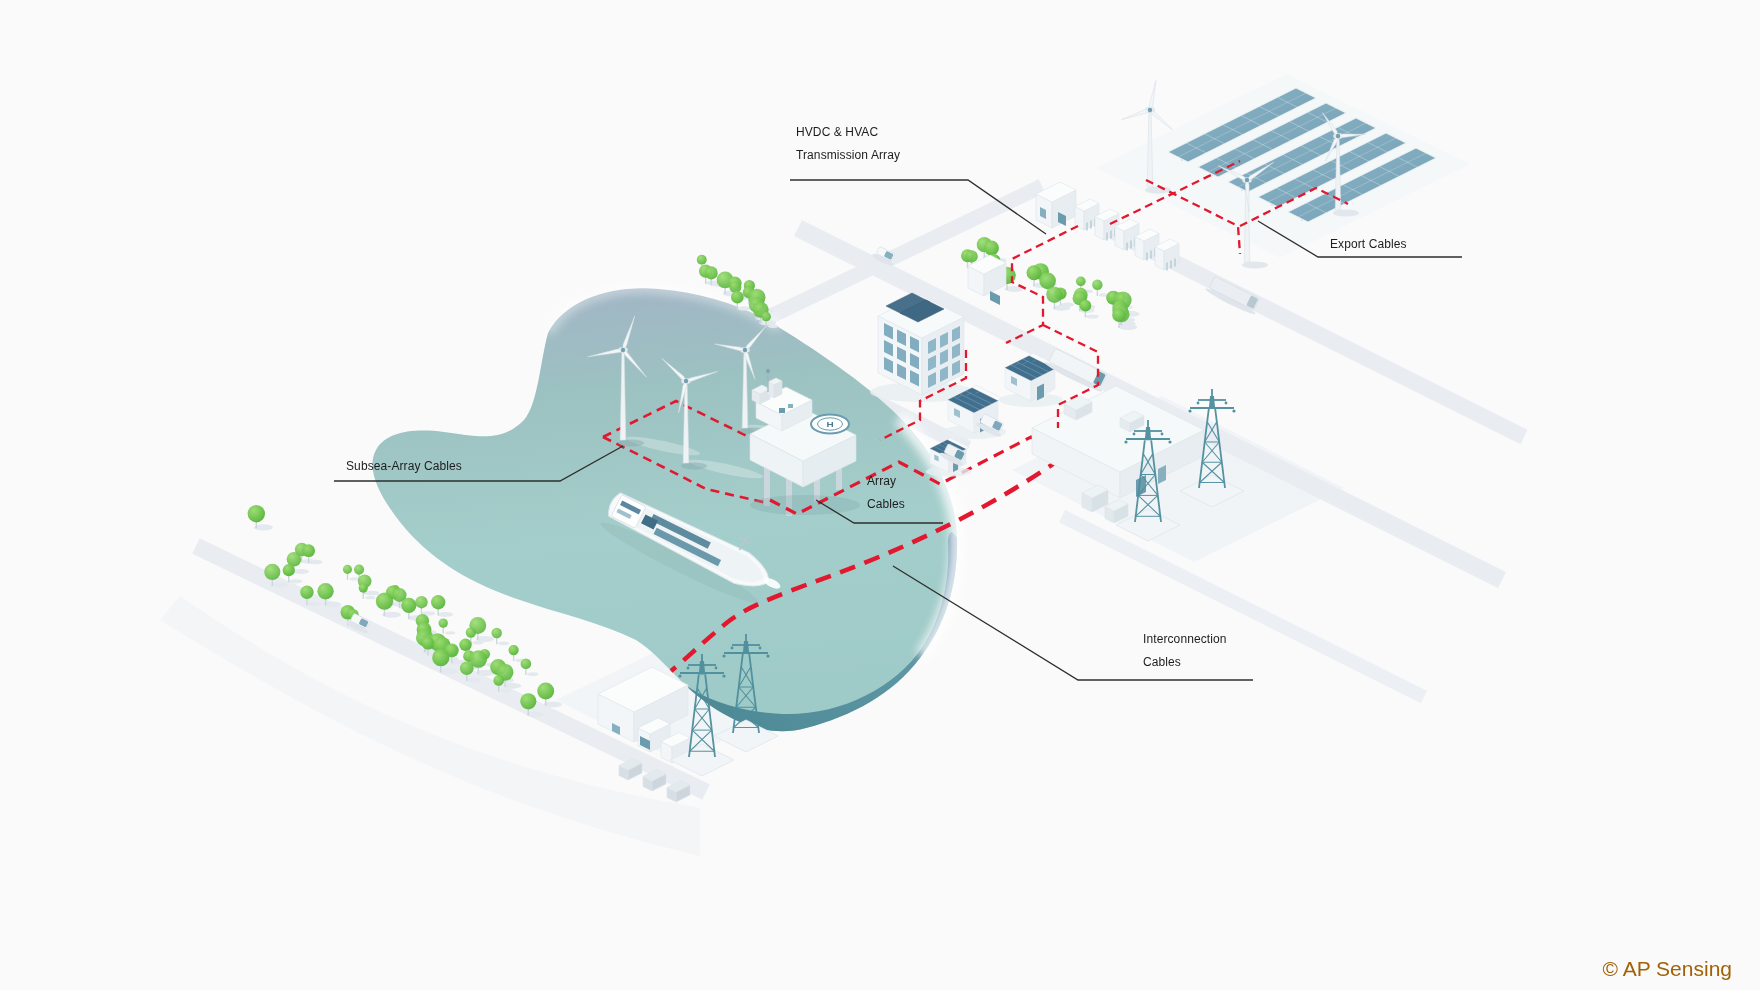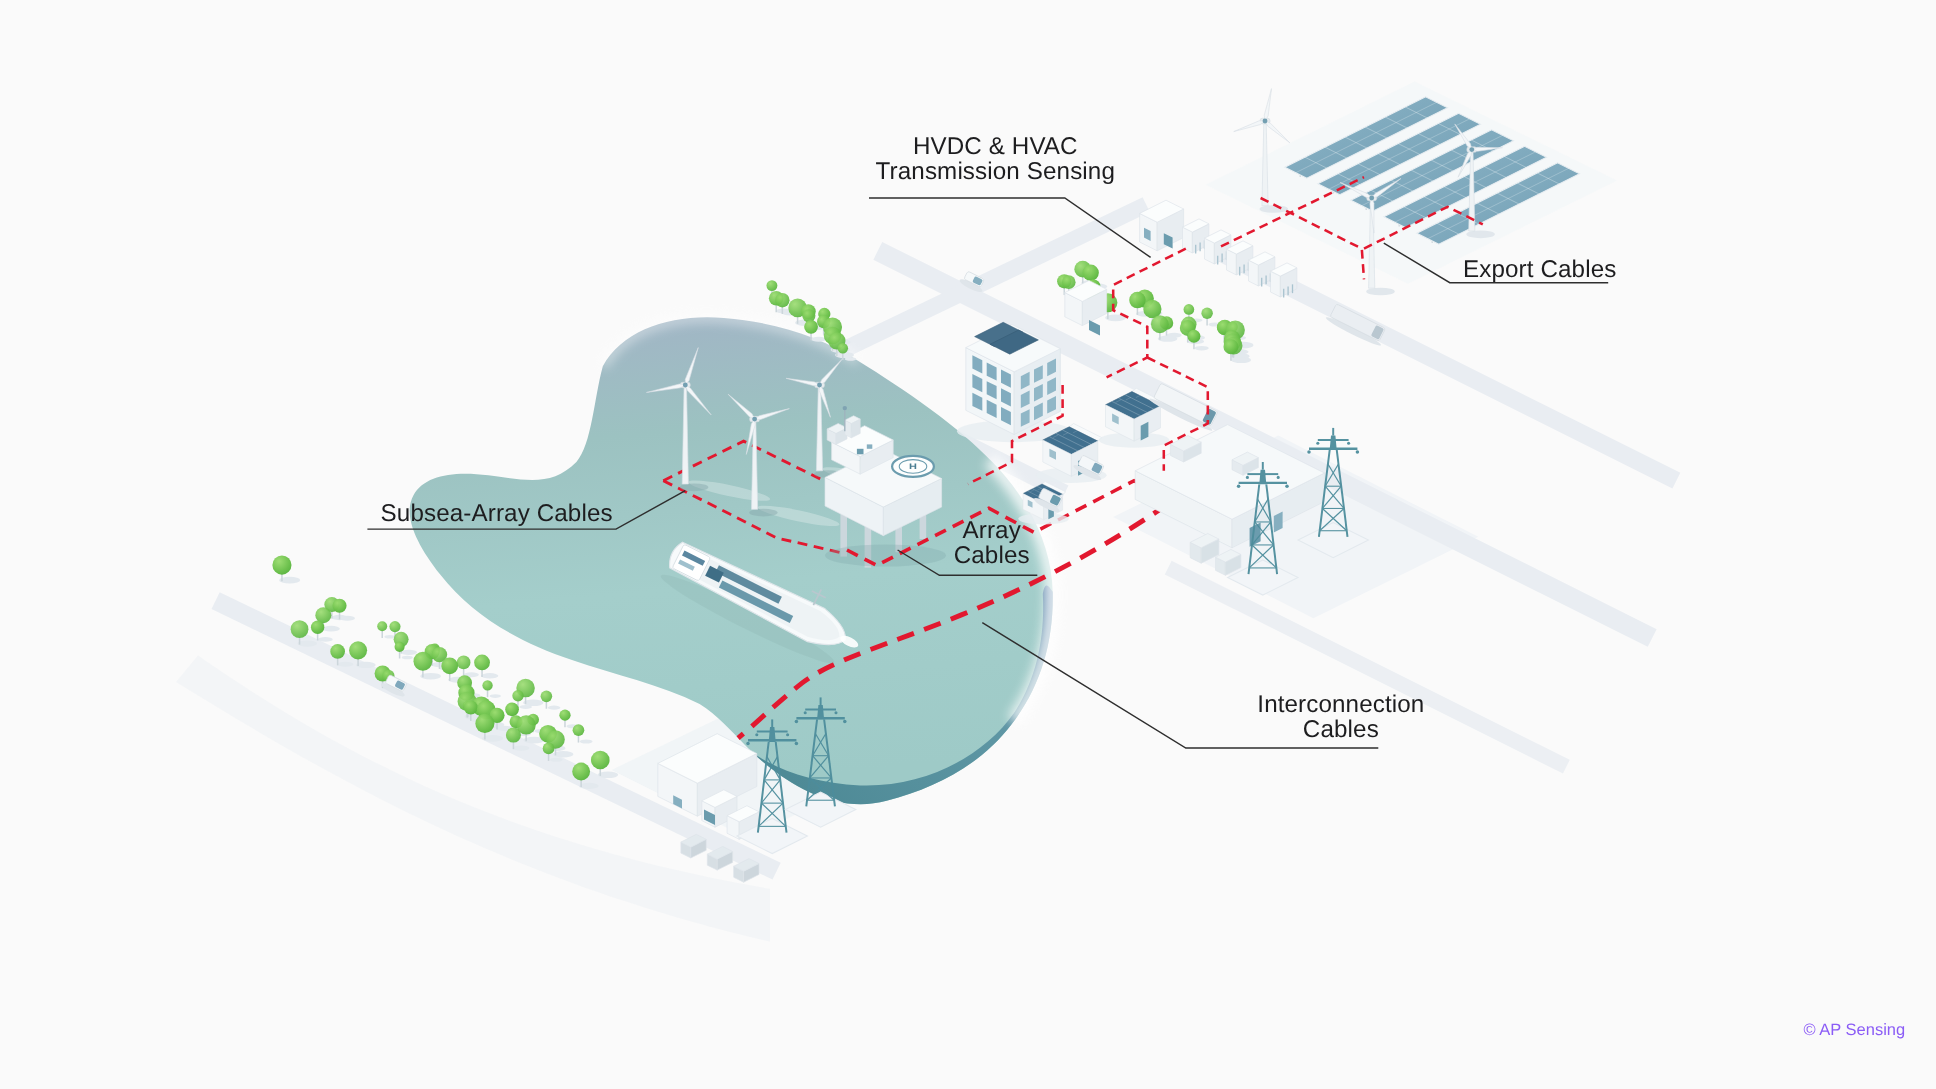--- a/index.html
+++ b/index.html
@@ -1,21 +1,21 @@
 <!DOCTYPE html>
 <html><head>
 <meta charset="utf-8">
 <style>
   html,body{margin:0;padding:0;background:#fafafa;}
   .stage{position:relative;width:1760px;height:990px;overflow:hidden;background:#fafafa;
          font-family:"Liberation Sans",sans-serif;}
   svg{position:absolute;left:0;top:0;}
-  .callout{position:absolute;font-size:22px;line-height:23px;color:#1d1d1f;
-           letter-spacing:.1px;white-space:nowrap;text-align:center;}
-  .copyright{position:absolute;right:28px;top:928px;font-size:15px;color:#8b5cf6;}
+  .callout{position:absolute;font-size:12px;line-height:23px;color:#1d1d1f;
+           letter-spacing:.1px;white-space:nowrap;}
+  .copyright{position:absolute;right:28px;top:957px;font-size:21px;color:#a16207;}
 </style>
 </head>
 <body>
 
 <div class="stage">
 
 <svg id="art" width="1760" height="990" viewBox="0 0 1760 990" xmlns="http://www.w3.org/2000/svg">
   <defs>
     <radialGradient id="gTree" cx="0.35" cy="0.3" r="0.85">
       <stop offset="0" stop-color="#9bdc70"></stop>
@@ -804,21 +804,21 @@
     <polyline points="790,180 968,180 1046,234"></polyline>
     <polyline points="1462,257 1318,257 1258,221"></polyline>
     <polyline points="334,481 560,481 623,446"></polyline>
     <polyline points="943,523 854,523 816,500"></polyline>
     <polyline points="1253,680 1078,680 893,566"></polyline>
   </g>
 </svg>
 
 <div class="callout" style="left:796px;top:121px">
   <div>HVDC &amp; HVAC</div>
-  <div>Transmission Sensing</div>
+  <div>Transmission Array</div>
 </div>
 <div class="callout" style="left:1330px;top:233px">
   <div>Export Cables</div>
 </div>
 <div class="callout" style="left:346px;top:455px">
   <div>Subsea-Array Cables</div>
 </div>
 <div class="callout" style="left:867px;top:470px">
   <div>Array</div>
   <div>Cables</div>

